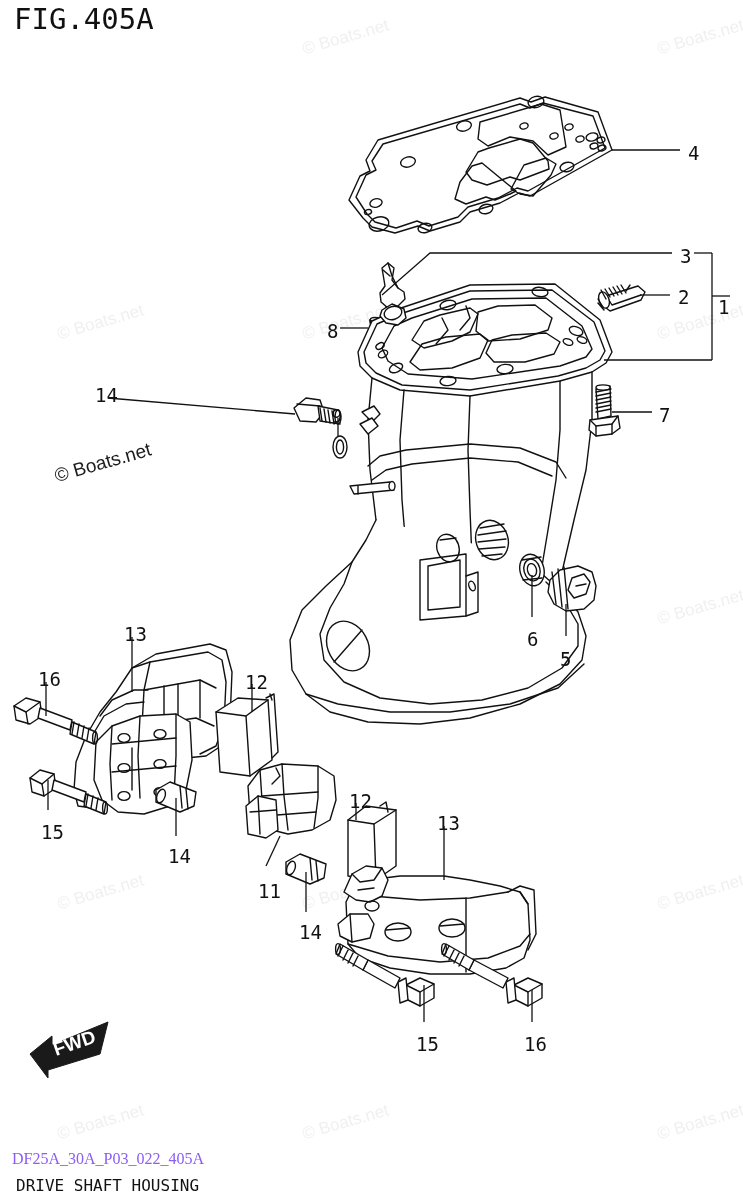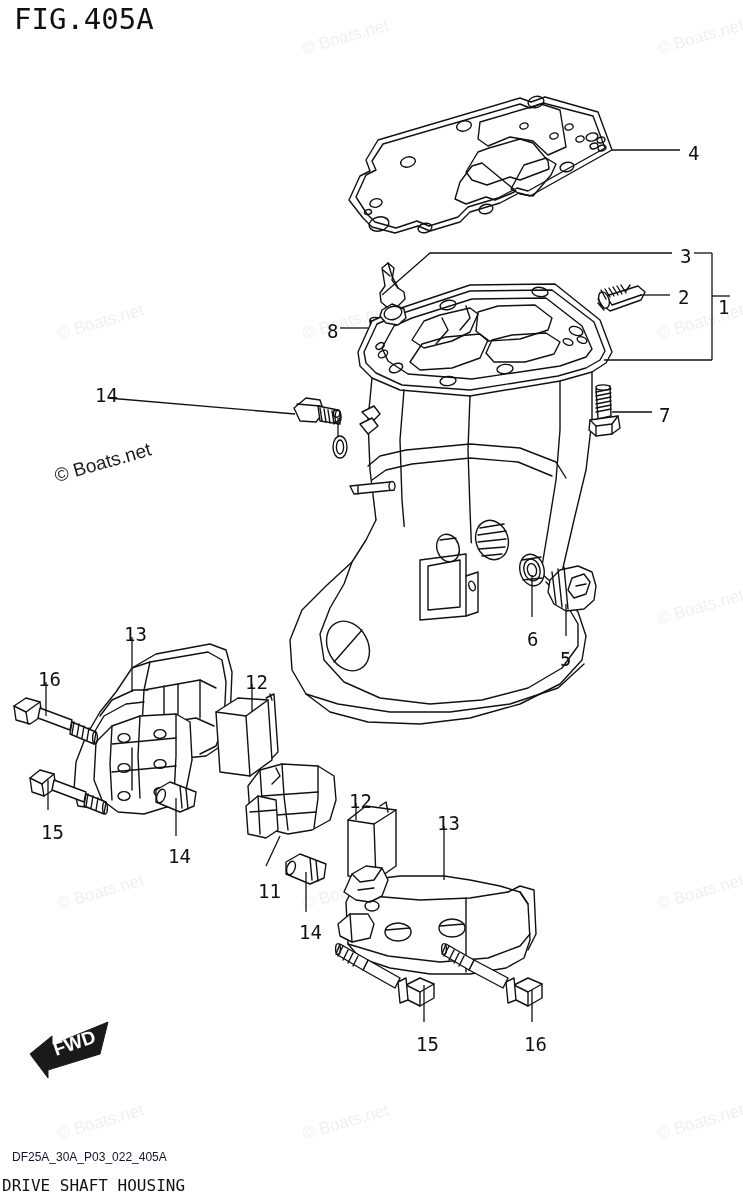--- a/index.html
+++ b/index.html
@@ -1,23 +1,23 @@
 <!DOCTYPE html>
 <html><head>
 <meta charset="utf-8">
 <style>
   html,body{margin:0;padding:0;background:#ffffff;}
   body{width:743px;height:1200px;position:relative;overflow:hidden;
        font-family:"DejaVu Sans Mono","Liberation Mono",monospace;color:#111;}
   #stage{position:absolute;left:0;top:0;width:743px;height:1200px;}
   .fig-title{position:absolute;left:14px;top:2px;font-size:29px;letter-spacing:0px;
              font-family:"DejaVu Sans Mono","Liberation Mono",monospace;color:#111;}
-  .footer-code{position:absolute;left:12px;top:1150px;font-size:12px;
-               font-family:Liberation Sans, sans-serif;color:#0f172a;}
-  .footer-name{position:absolute;left:2px;top:1176px;font-size:16px;
+  .footer-code{position:absolute;left:12px;top:1150px;font-size:16px;
+               font-family:Liberation Serif, serif;color:#8b5cf6;}
+  .footer-name{position:absolute;left:16px;top:1176px;font-size:16px;
                font-family:"DejaVu Sans Mono","Liberation Mono",monospace;color:#111;text-align:center;}
   .wm{position:absolute;font-family:"Liberation Sans","DejaVu Sans",sans-serif;
       font-size:17px;color:#f0f0f0;white-space:nowrap;
       transform:rotate(-16deg);transform-origin:left top;pointer-events:none;}
   .wm.dark{color:#1c1c1c;font-size:19px;}
   .wmwrap{position:absolute;left:0;top:0;width:743px;height:1200px;overflow:hidden;}
   svg{position:absolute;left:0;top:0;}
   .lbl{position:absolute;font-family:"DejaVu Sans Mono","Liberation Mono",monospace;
        font-size:19px;color:#111;}
   .fwd{position:absolute;}

